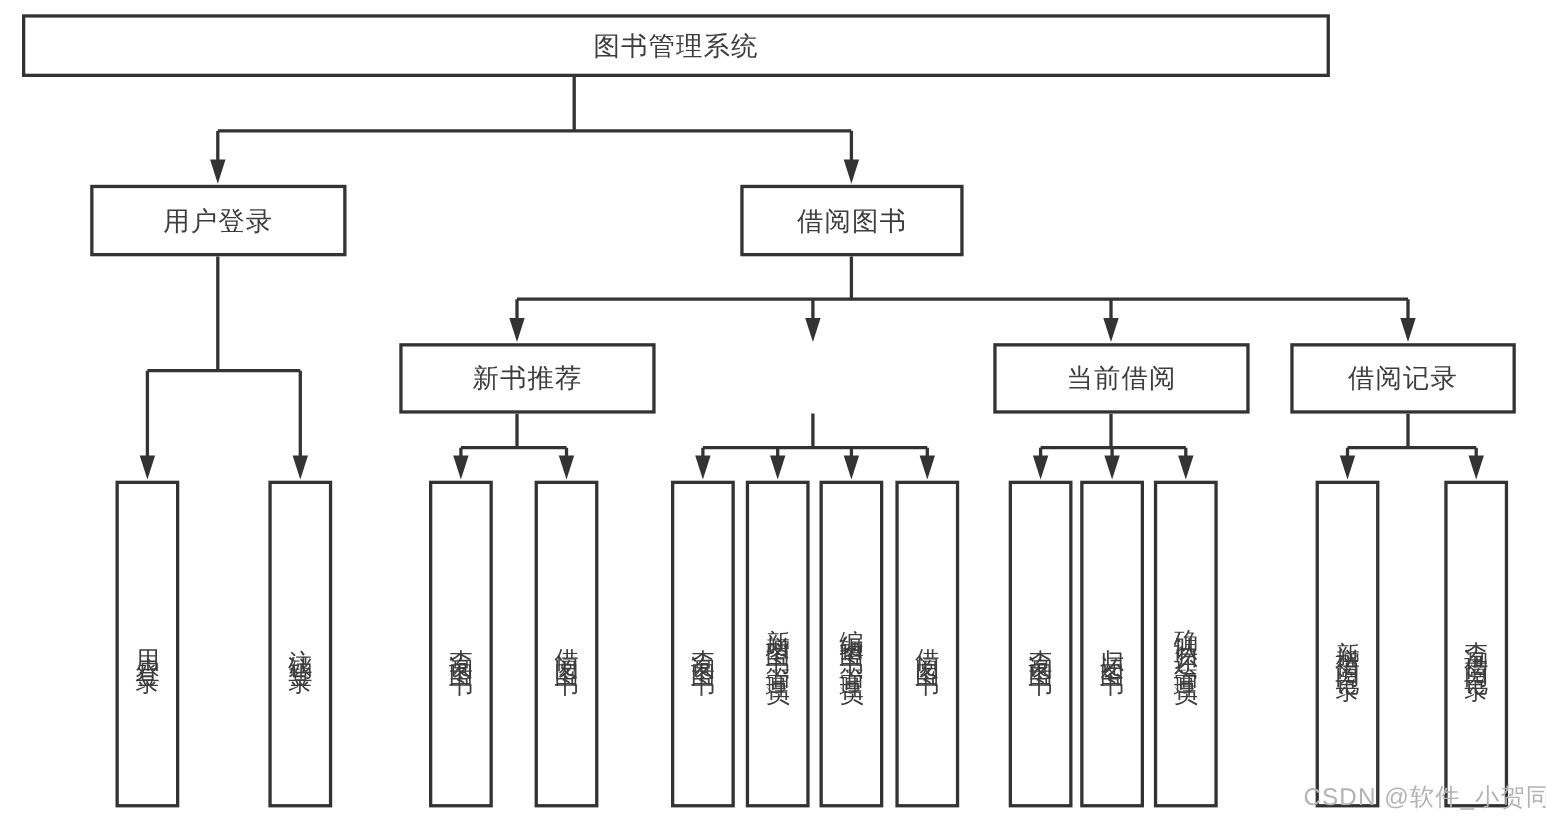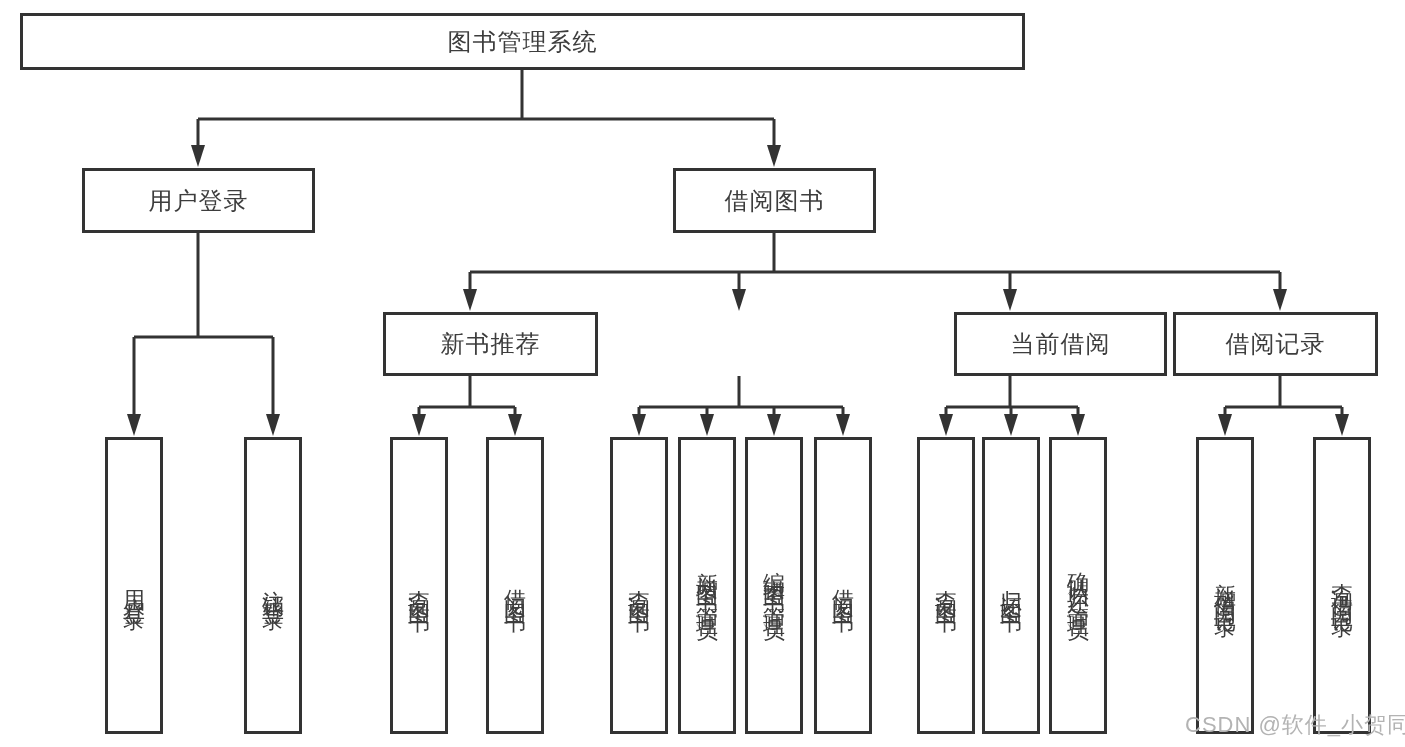--- a/index.html
+++ b/index.html
@@ -72,35 +72,35 @@
       <polygon points="767,414 781,414 774,436"></polygon>
       <polygon points="836,414 850,414 843,436"></polygon>
       <polygon points="939,414 953,414 946,436"></polygon>
       <polygon points="1004,414 1018,414 1011,436"></polygon>
       <polygon points="1071,414 1085,414 1078,436"></polygon>
       <polygon points="1218,414 1232,414 1225,436"></polygon>
       <polygon points="1335,414 1349,414 1342,436"></polygon>
     </g>
   </svg>
 
-  <div class="node h" style="left:20px;top:13px;width:1005px;height:57px">
+  <div class="node h" style="left:20px;top:13px;width:1189px;height:57px">
     <span>图书管理系统</span>
   </div>
 
   <div class="node h" style="left:82px;top:168px;width:233px;height:65px">
     <span>用户登录</span>
   </div>
   <div class="node h" style="left:673px;top:168px;width:203px;height:65px">
     <span>借阅图书</span>
   </div>
 
-  <div class="node h" style="left:383px;top:312px;width:215px;height:64px">
+  <div class="node h" style="left:363px;top:312px;width:233px;height:64px">
     <span>新书推荐</span>
   </div>
-  <div class="node h" style="left:954px;top:312px;width:213px;height:64px">
+  <div class="node h" style="left:903px;top:312px;width:233px;height:64px">
     <span>当前借阅</span>
   </div>
   <div class="node h" style="left:1173px;top:312px;width:205px;height:64px">
     <span>借阅记录</span>
   </div>
 
   <div class="node v" style="left:105px;top:437px;width:58px;height:297px">
     <span class="vtext">用户登录</span>
   </div>
   <div class="node v" style="left:244px;top:437px;width:58px;height:297px">

